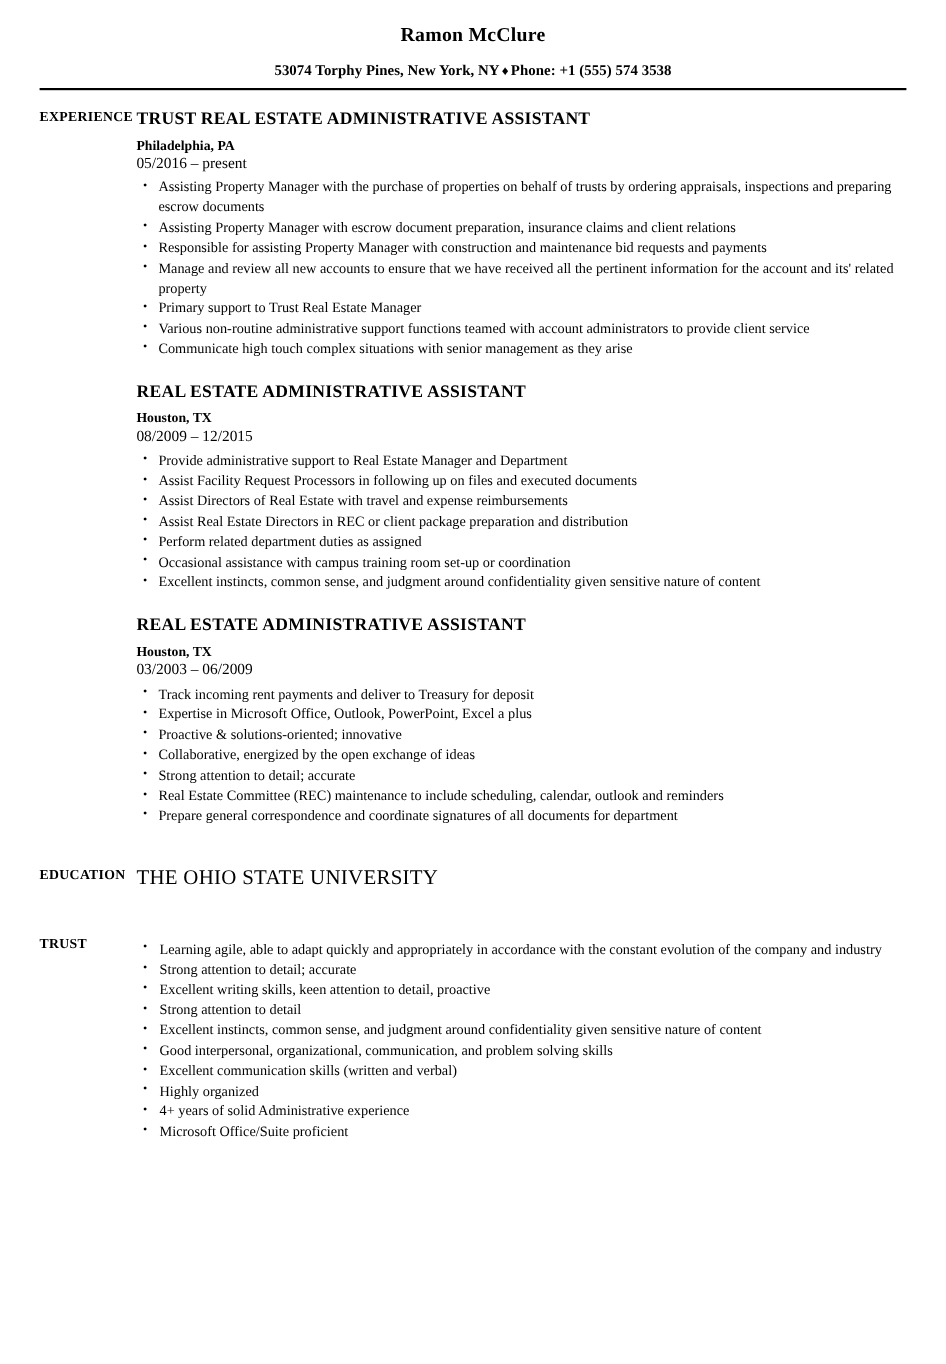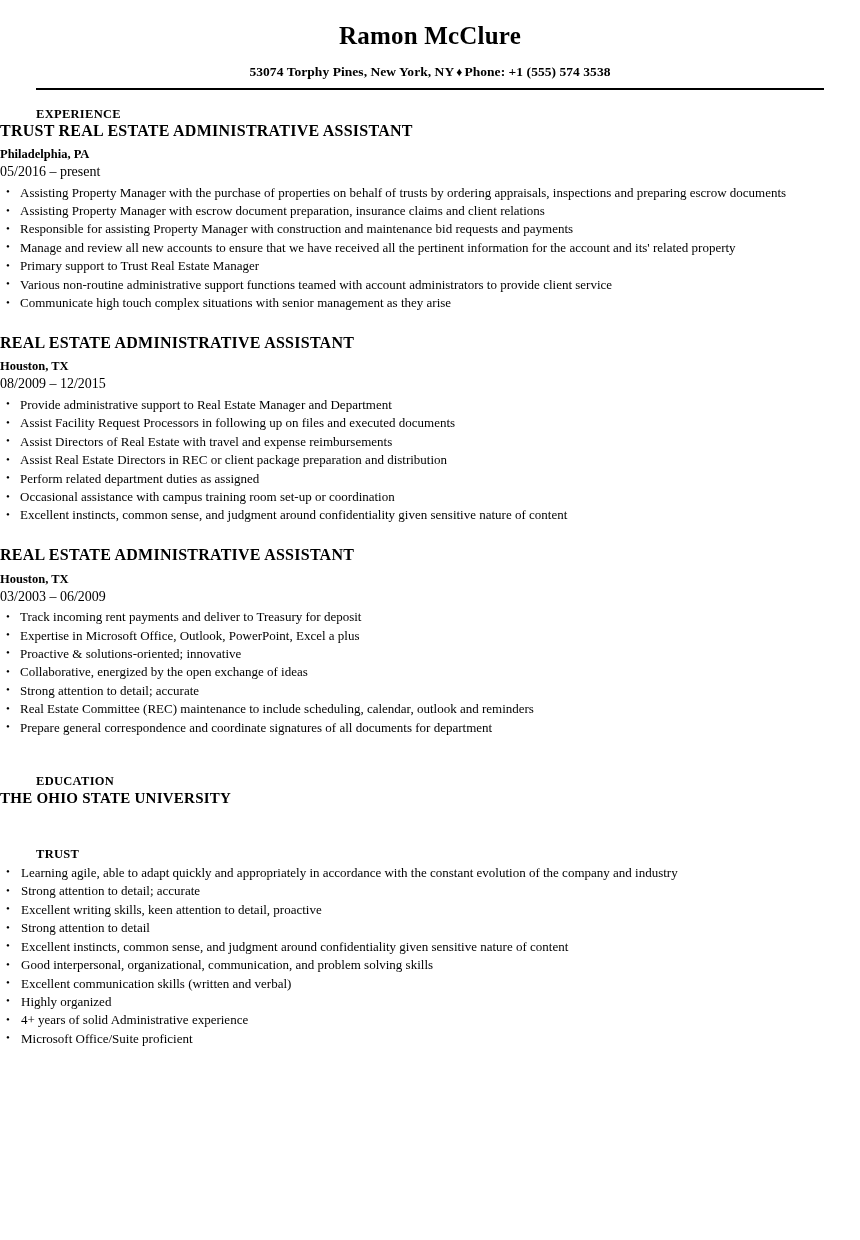--- a/index.html
+++ b/index.html
@@ -23,21 +23,21 @@
     padding: 0;
     position: relative;
   }
 
   
   .resume-header {
     padding-top: 22px;
     text-align: center;
   }
   .candidate-name {
-    font-size: 25px;
+    font-size: 18px;
     font-weight: bold;
     letter-spacing: 0.2px;
     line-height: 1.1;
     margin: 0;
   }
   .contact-line {
     font-size: 13.5px;
     font-weight: bold;
     margin-top: 14px;
     letter-spacing: 0.05px;
@@ -49,21 +49,20 @@
   .header-rule {
     margin: 8px 36px 0 36px;
     border: 0;
     border-top: 2.2px solid #000;
     height: 0;
   }
 
   
   .section {
     display: flex;
-    flex-direction: column;
     align-items: flex-start;
     justify-content: flex-end;
   }
   .section-label-col {
     width: 124px;
     min-width: 124px;
     padding-left: 36px;
     font-size: 12.5px;
     font-weight: bold;
     letter-spacing: 0.3px;
@@ -123,22 +122,22 @@
     line-height: 1.55;
   }
 
   .job-bullets { margin-top: 3px; }
   .job-bullets > li { padding-left: 21px; }
 
   
   #skills-list > li { padding-left: 21px; }
 
   .education-school {
-    font-size: 15px;
-    font-weight: bold;
+    font-size: 19px;
+    font-weight: normal;
     letter-spacing: 0.25px;
     line-height: 1.2;
   }
 </style>
 </head>
 <body>
 
 <div class="page">
 
   <div class="resume-header">

